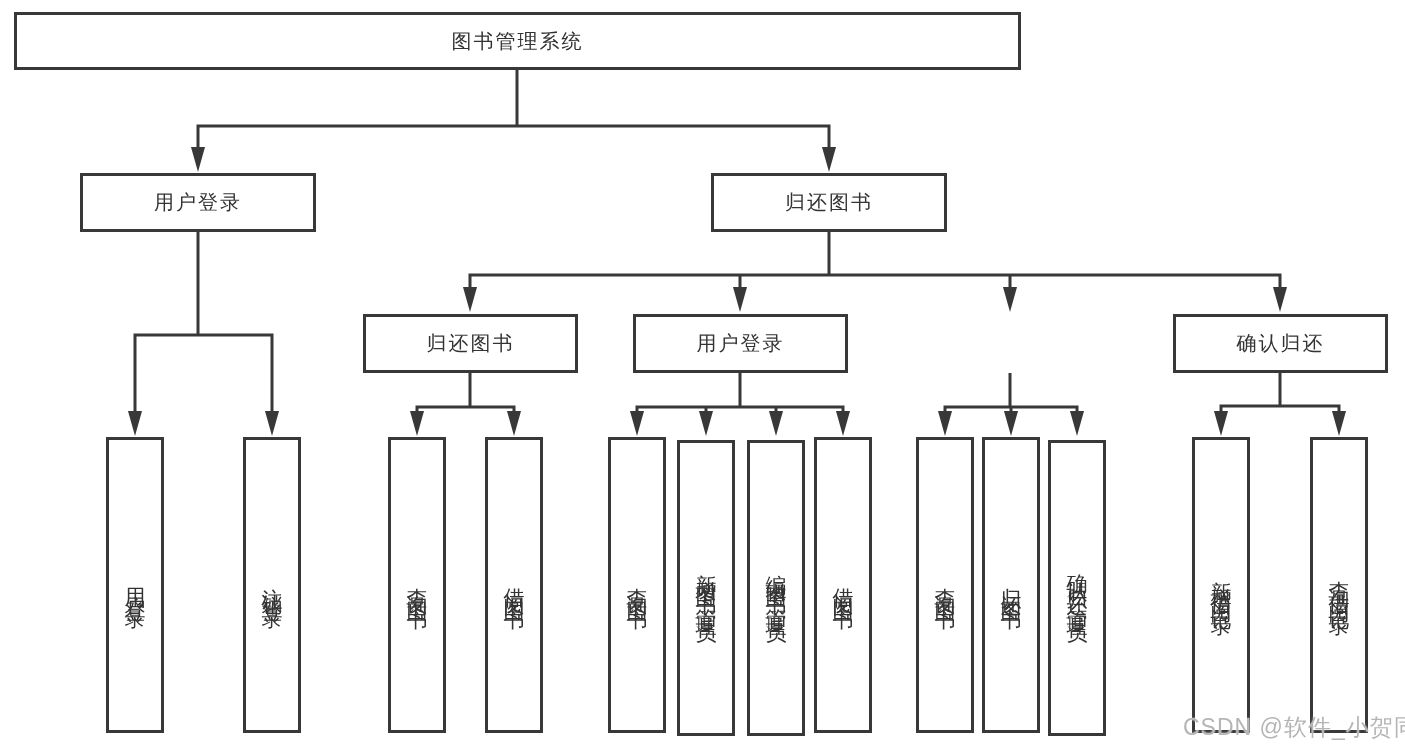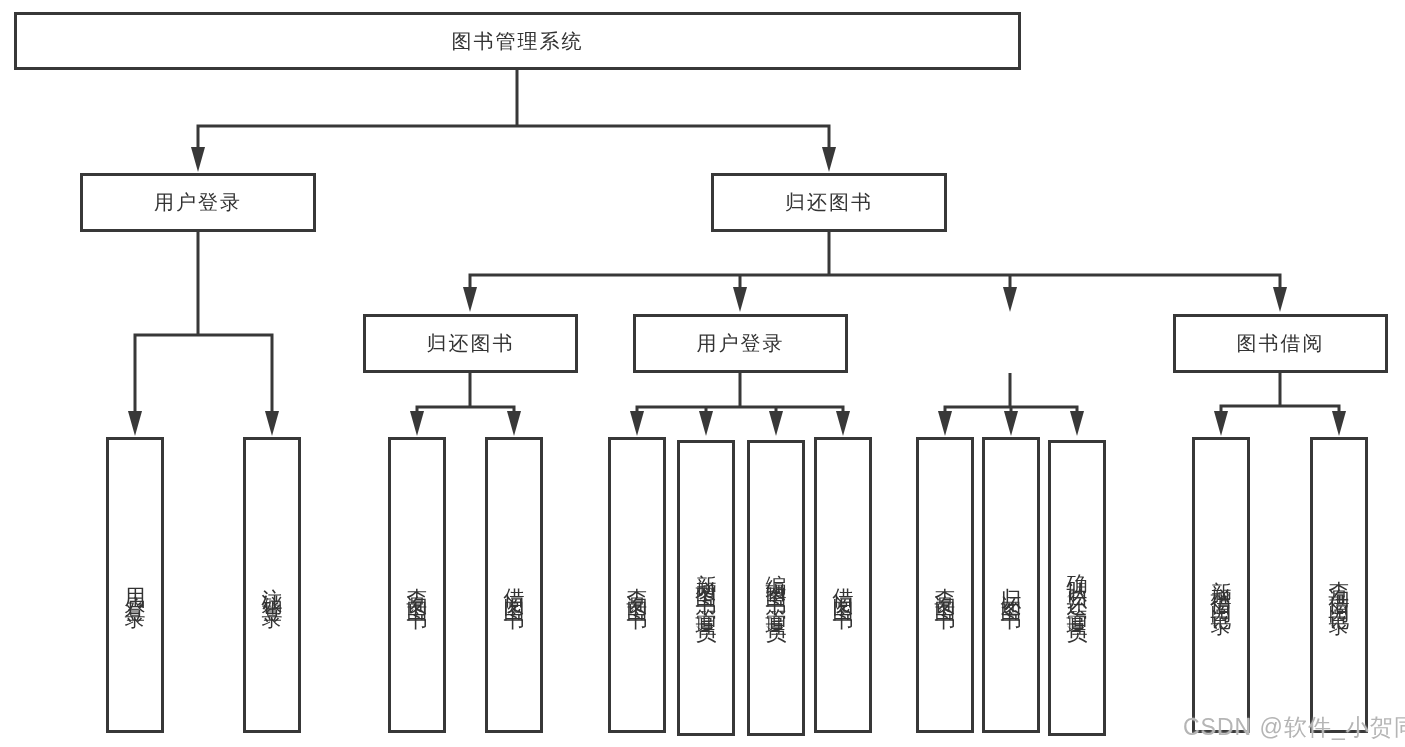--- a/index.html
+++ b/index.html
@@ -106,21 +106,21 @@
     <span class="hlabel">归还图书</span>
   </div>
 
   <div class="box" style="left:363px; top:314px; width:215px; height:59px;">
     <span class="hlabel">归还图书</span>
   </div>
   <div class="box" style="left:633px; top:314px; width:215px; height:59px;">
     <span class="hlabel">用户登录</span>
   </div>
   <div class="box" style="left:1173px; top:314px; width:215px; height:59px;">
-    <span class="hlabel">图书借阅</span>
+    <span class="hlabel">确认归还</span>
   </div>
 
   <div class="box" style="left:106px; top:437px; width:58px; height:296px;">
     <span class="vtext">用户登录</span>
   </div>
   <div class="box" style="left:243px; top:437px; width:58px; height:296px;">
     <span class="vtext">注销登录</span>
   </div>
   <div class="box" style="left:388px; top:437px; width:58px; height:296px;">
     <span class="vtext">查询图书</span>

